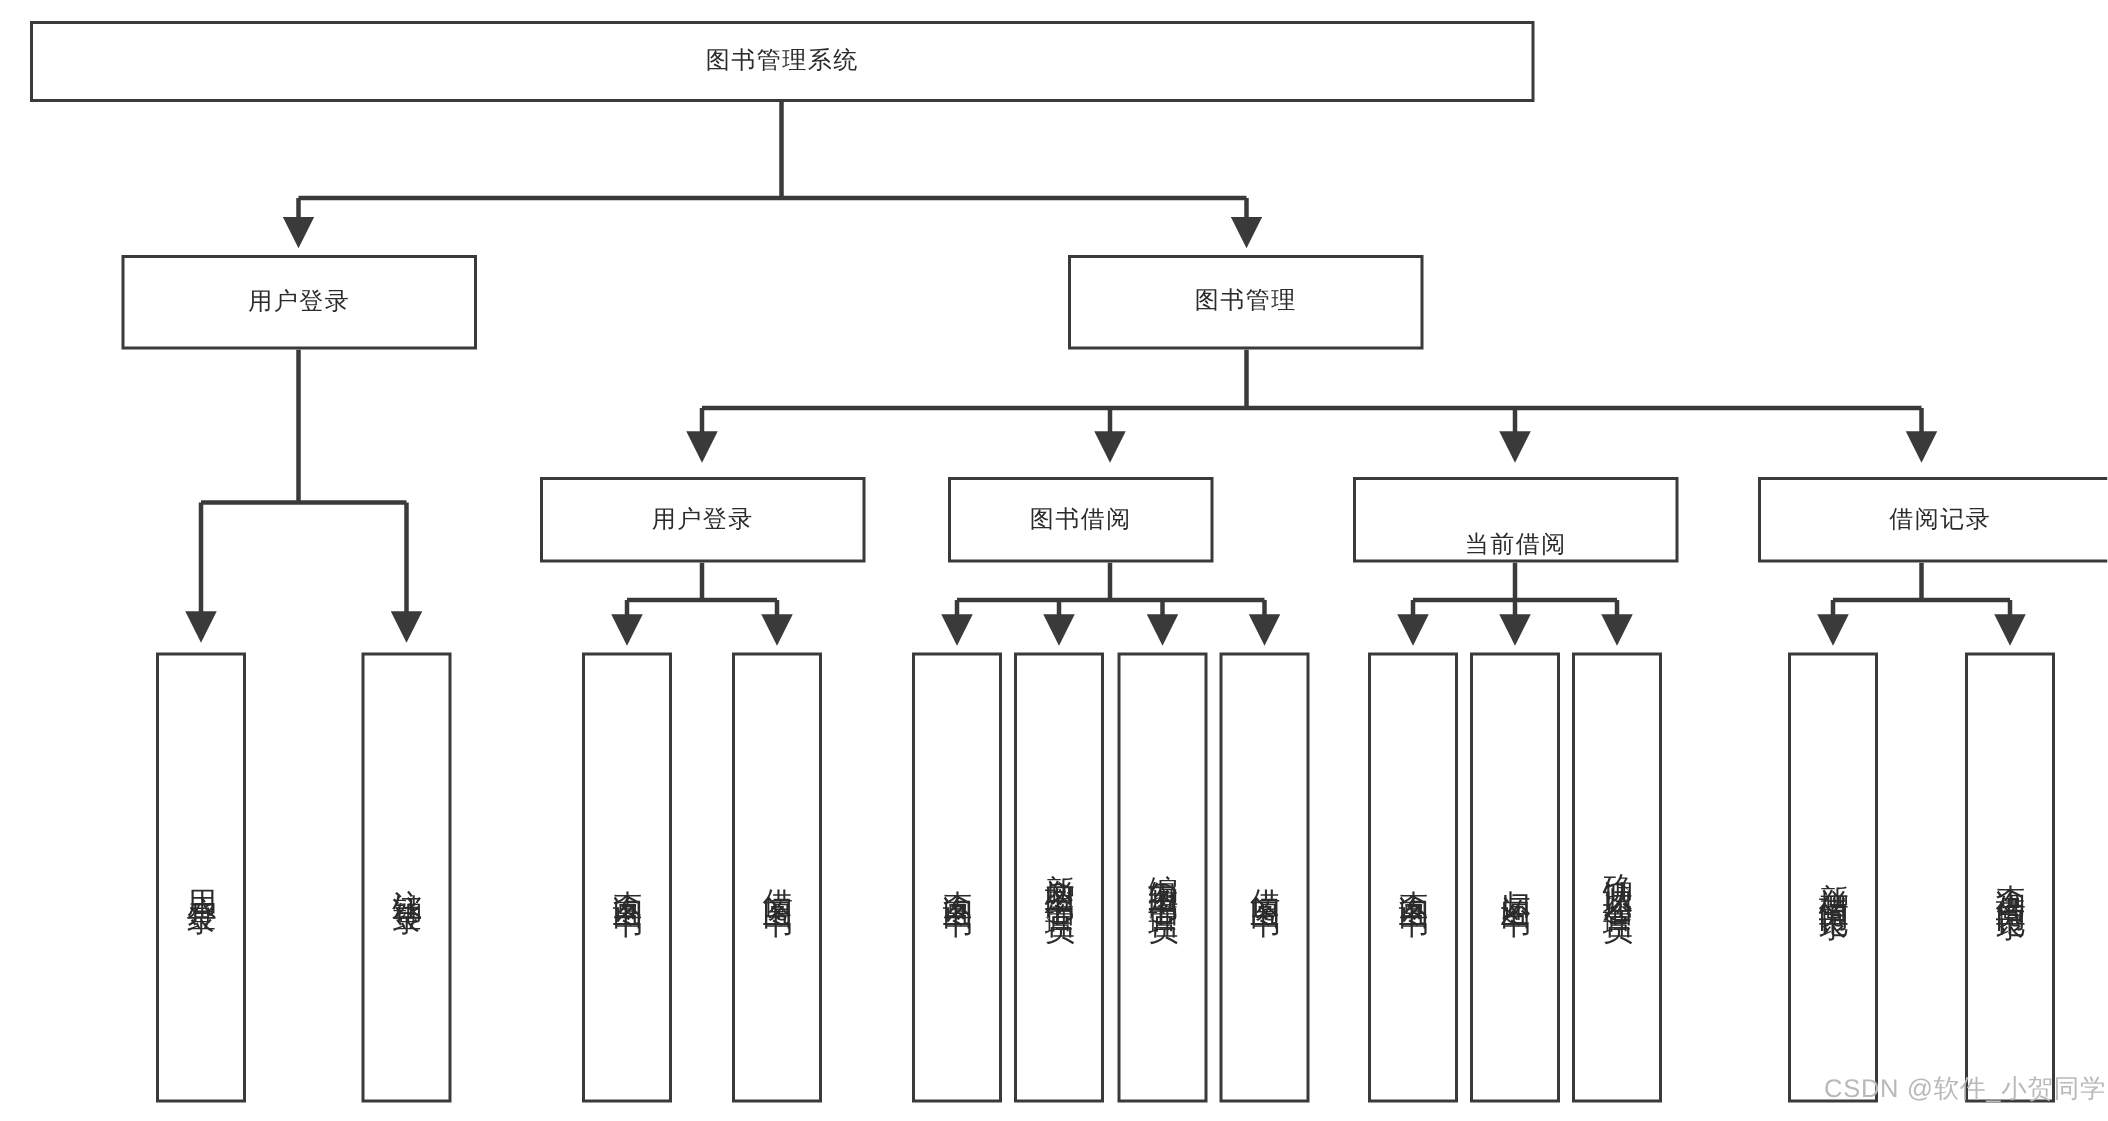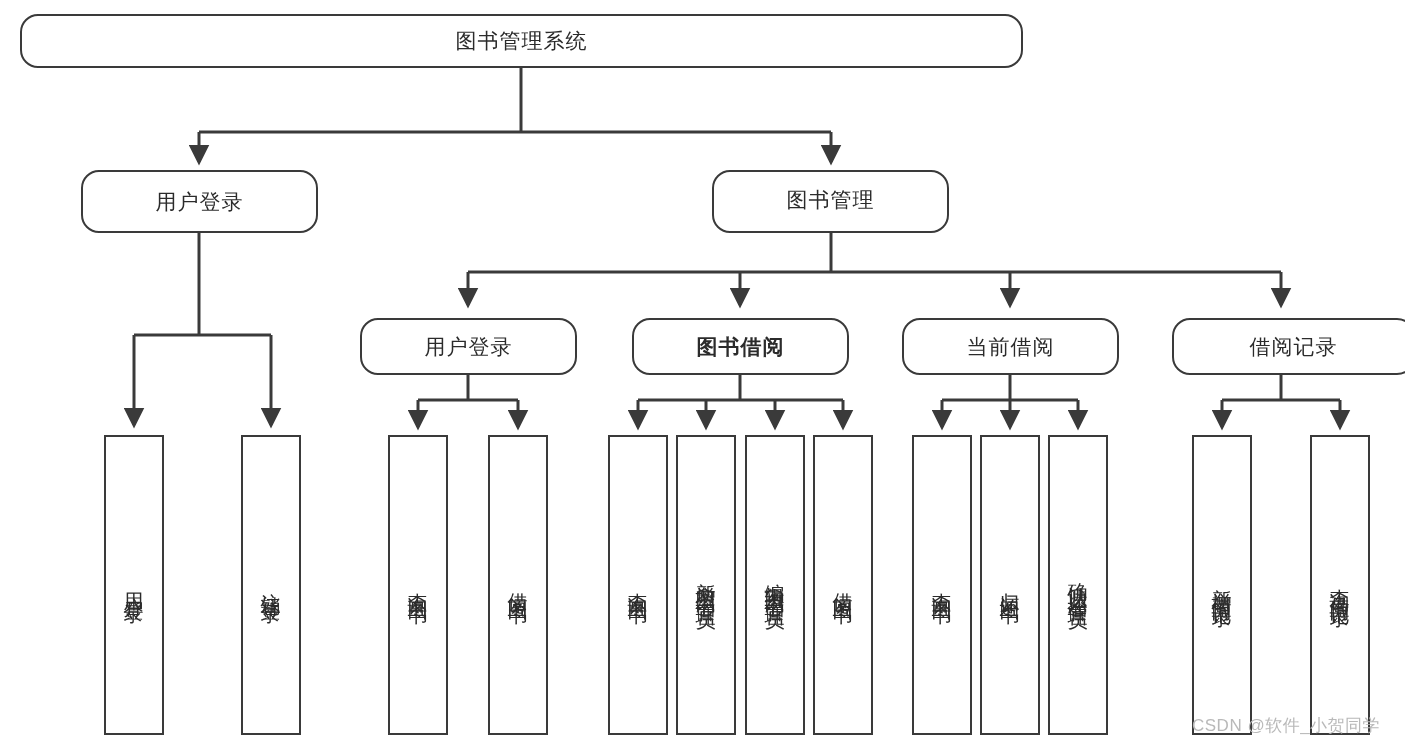--- a/index.html
+++ b/index.html
@@ -31,24 +31,23 @@
     box-sizing: border-box;
     background: #ffffff;
     border: 2px solid #3a3a3a;
     display: flex;
     align-items: center;
     justify-content: center;
     color: #2b2b2b;
     letter-spacing: 1px;
   }
   .node.h {
-    font-size: 21px;
+    font-size: 16px;
     line-height: 1.2;
     padding: 0 6px;
-    border-radius: 18px;
   }
   .node.v {
     
     font-size: 20px;
     padding: 10px 0;
   }
   .node.v .vtext {
     writing-mode: vertical-rl;
     text-orientation: upright;
     letter-spacing: 4px;
@@ -56,20 +55,21 @@
     white-space: nowrap;
     display: block;
   }
   .watermark {
     position: absolute;
     color: #b9b9b9;
     font-size: 17px;
     letter-spacing: 0.5px;
     white-space: nowrap;
     user-select: none;
+    padding-left: 24px;
   }
 </style>
 </head>
 <body>
 
 <div id="canvas">
 
   <svg id="edges" viewBox="0 0 1405 747" xmlns="http://www.w3.org/2000/svg">
     <defs>
       <marker id="arrow" viewBox="0 0 12 12" refX="10" refY="6" markerWidth="7" markerHeight="7" orient="auto-start-reverse">
@@ -132,25 +132,25 @@
   </div>
 
   <div class="node h" style="left:712px; top:170px; width:237px; height:63px;font-family:Liberation Mono, monospace;">
     <span>图书管理</span>
   </div>
 
   <div class="node h" style="left:360px; top:318px; width:217px; height:57px;">
     <span>用户登录</span>
   </div>
 
-  <div class="node h" style="left:632px; top:318px; width:217px; height:57px;font-weight:bold;">
+  <div class="node h" style="left:632px; top:318px; width:177px; height:57px;">
     <span>图书借阅</span>
   </div>
 
-  <div class="node h" style="left:902px; top:318px; width:217px; height:57px;">
+  <div class="node h" style="left:902px; top:318px; width:217px; height:57px;align-items:flex-end;">
     <span>当前借阅</span>
   </div>
 
   <div class="node h" style="left:1172px; top:318px; width:243px; height:57px;">
     <span>借阅记录</span>
   </div>
 
   <div class="node v" style="left:104px; top:435px; width:60px; height:300px;">
     <span class="vtext">用户登录</span>
   </div>

